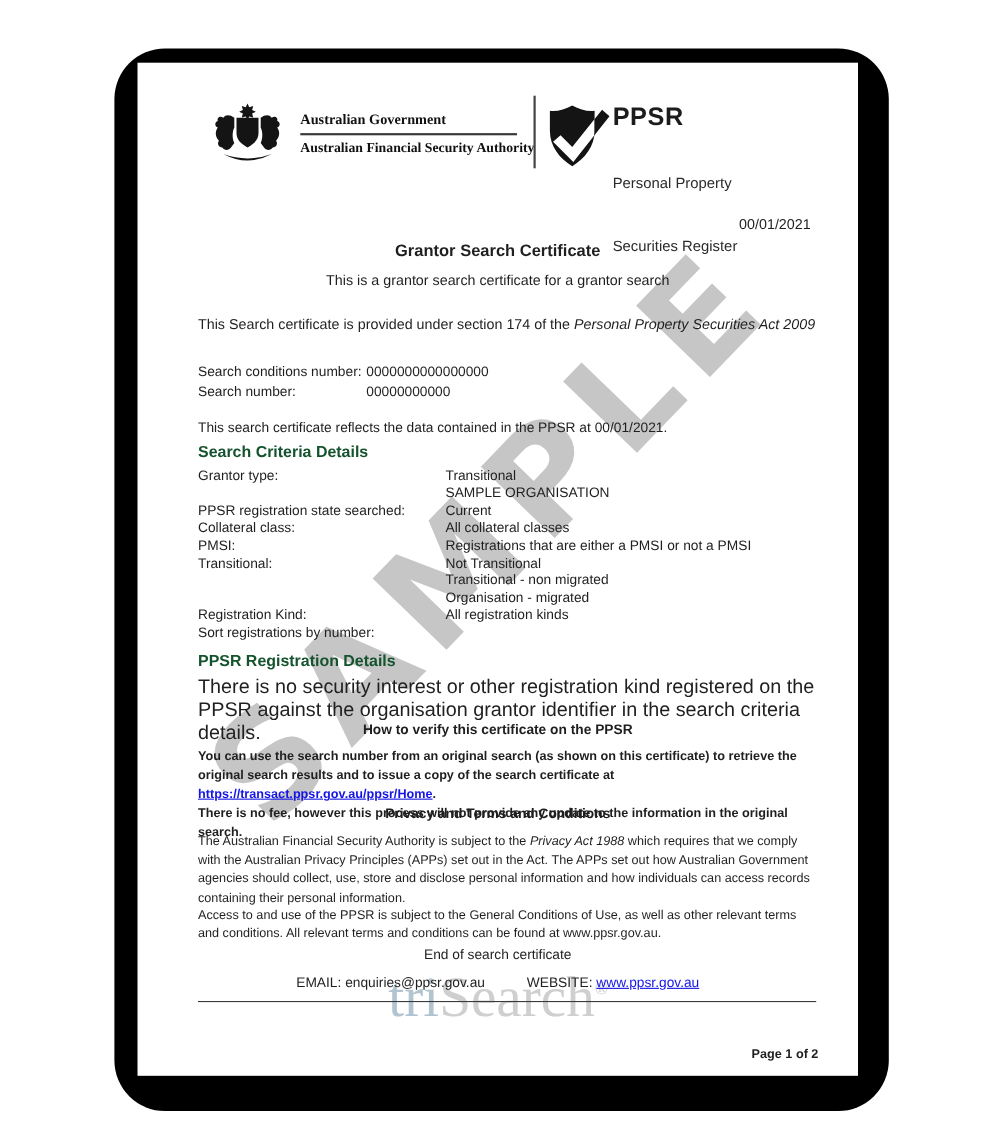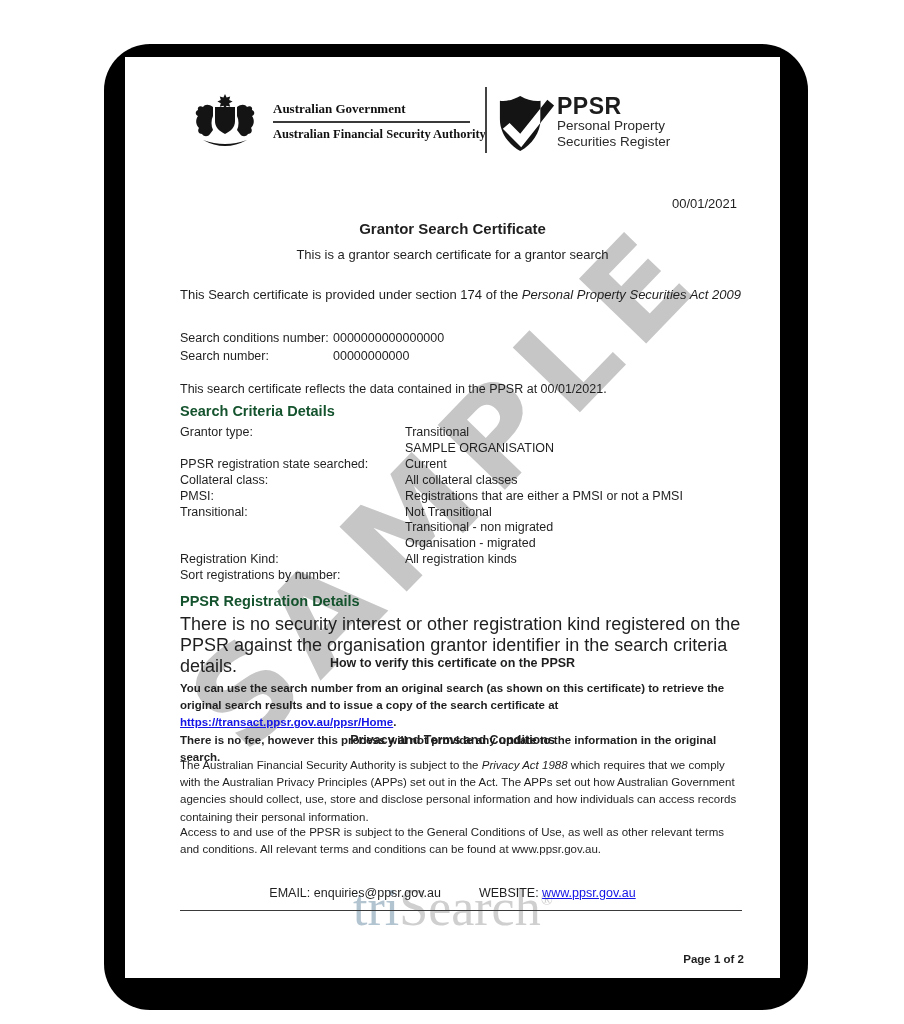--- a/index.html
+++ b/index.html
@@ -30,21 +30,21 @@
   
   .coat-of-arms { position:absolute; left:64px; top:36px; }
   .gov-text { position:absolute; left:148px; top:44px; font-family:"Liberation Serif", serif; color:#111; }
   .gov-line1 { font-size:13px; font-weight:bold; }
   .gov-divider { width:197px; height:2px; background:#3a3a3a; margin:4px 0 4px 0; }
   .gov-line2 { font-size:12.5px; font-weight:bold; }
   .header-vline { position:absolute; left:360px; top:30px; width:2px; height:66px; background:#444; }
   .ppsr-shield { position:absolute; left:372px; top:36px; }
   .ppsr-text { position:absolute; left:432px; top:37px; color:#1c1c1c; }
   .ppsr-acronym { font-size:23px; font-weight:bold; letter-spacing:0.5px; line-height:24px; }
-  .ppsr-sub { font-size:13.5px; line-height:15.5px; color:#2a2a2a; }
+  .ppsr-sub { font-size:13.5px; line-height:15.5px; color:#2a2a2a;margin-top:41px; }
 
   
   .doc-date { position:absolute; right:43px; top:139px; font-size:13px; }
   .doc-title { position:absolute; left:0; right:0; top:163px; text-align:center;
                font-size:15px; font-weight:bold; }
   .doc-subtitle { position:absolute; left:0; right:0; top:190px; text-align:center; font-size:13px; }
 
   .para-intro { position:absolute; left:55px; top:227px; width:562px; font-size:13px; line-height:21px; }
   .num-table { position:absolute; left:55px; top:272px; width:560px; font-size:12.5px; }
   .num-row { display:grid; grid-template-columns:153px 1fr; line-height:18px; }
@@ -185,20 +185,21 @@
       <div class="reg-text">There is no security interest or other registration kind registered on the PPSR against the organisation grantor identifier in the search criteria details.</div>
 
       <div class="center-heading" style="top:599px;">How to verify this certificate on the PPSR</div>
       <div class="para-small" style="top:623px;font-weight:bold;"><span>You can use the search number from an original search (as shown on this certificate) to retrieve the original search results and to issue a copy of the search certificate at </span><a class="doc-link" href="#">https://transact.ppsr.gov.au/ppsr/Home</a><span>.</span><br>
            <span>There is no fee, however this process will not provide any update to the information in the original search.</span></div>
 
       <div class="center-heading" style="top:676px;">Privacy and Terms and Conditions</div>
       <div class="para-small" style="top:700px;"><span>The Australian Financial Security Authority is subject to the </span><span class="italic">Privacy Act 1988</span><span> which requires that we comply with the Australian Privacy Principles (APPs) set out in the Act. The APPs set out how Australian Government agencies should collect, use, store and disclose personal information and how individuals can access records containing their personal information.</span></div>
       <div class="para-small" style="top:767px;">Access to and use of the PPSR is subject to the General Conditions of Use, as well as other relevant terms and conditions. All relevant terms and conditions can be found at www.ppsr.gov.au.</div>
 
+      <div class="end-text">End of search certificate</div>
 
       <div class="contact-row"><span>EMAIL: </span><span>enquiries@ppsr.gov.au</span><span class="contact-gap"></span><span>WEBSITE: </span><a class="doc-link" href="#">www.ppsr.gov.au</a></div>
 
       <div class="footer-rule"></div>
 
       <div class="page-number">Page 1 of 2</div>
 
     </div>
   </div>
 </div>

